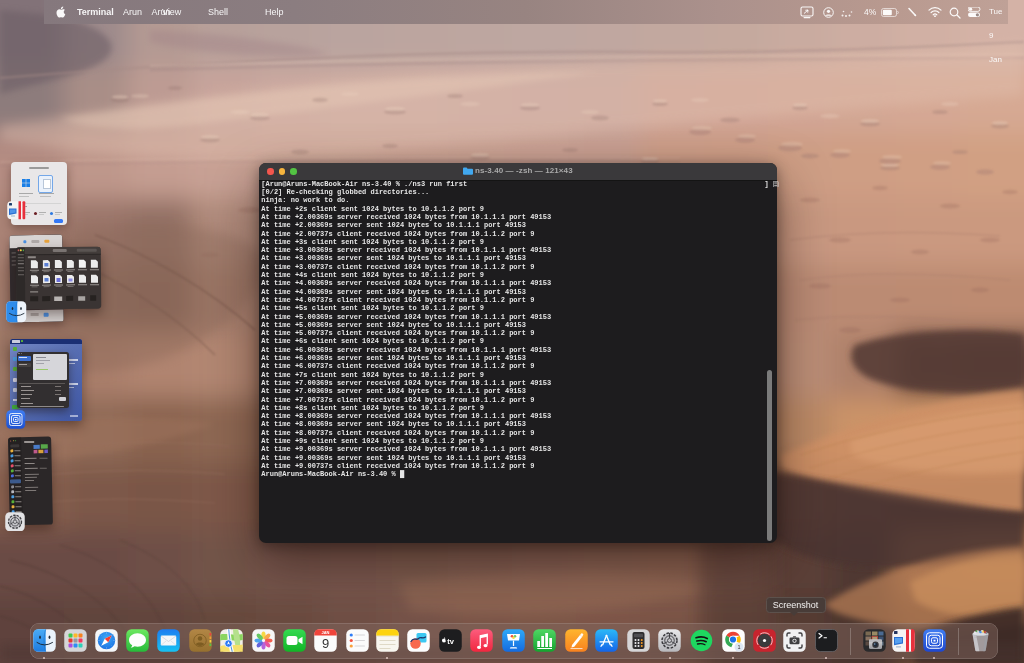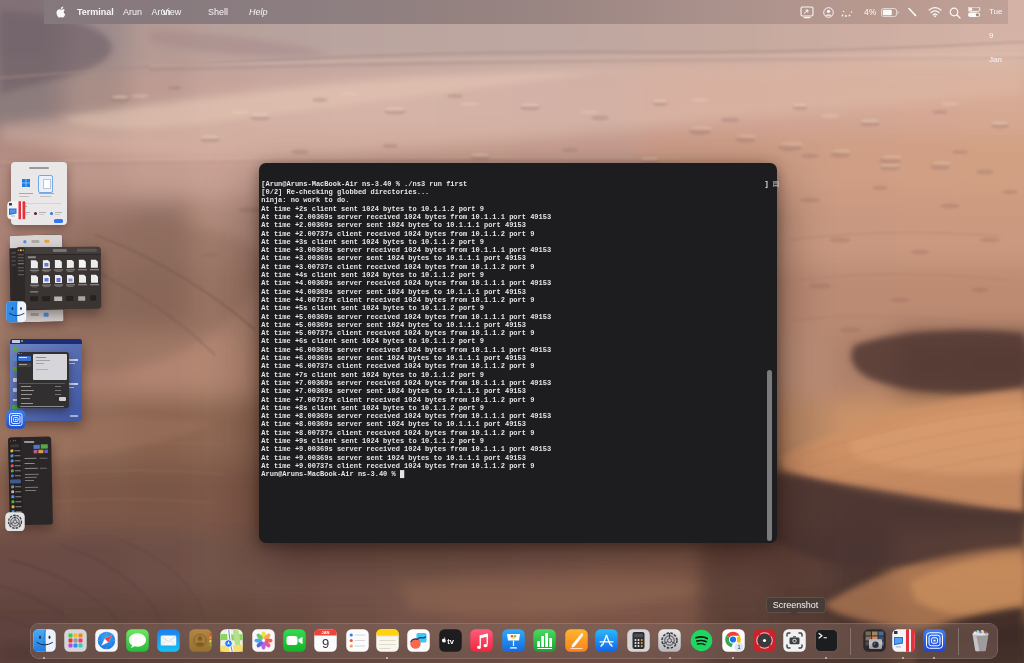--- a/index.html
+++ b/index.html
@@ -358,21 +358,21 @@
   <div class="abs" id="menubar" style="top:0;left:0;width:964px;height:24px;background:linear-gradient(90deg,#85787d 0%,#8b7d80 26%,#988481 50%,#ab918c 70%,#b8998f 87%,#bfa197 100%);margin-left:44px;">
     <svg class="abs" style="left:11px;top:6px" width="12" height="13" viewBox="0 0 24 26">
       <path fill="rgba(255,255,255,0.95)" d="M16.6,6.6c-1.8,0-3.2,1-4.1,1-0.9,0-2.2-1-3.7-1-2.9,0-5.8,2.4-5.8,7 0,4.6 3.4,9.6 5.4,9.6 1.2,0 1.9-0.8 3.6-0.8 1.7,0 2.1,0.8 3.5,0.8 2.1,0 5-4.6 5-7.1-2.2-1-3-2.6-3-4.3 0-1.9 1.1-3.2 2.2-3.9-1-1.3-2.4-1.3-3.1-1.3z"></path>
       <path fill="rgba(255,255,255,0.95)" d="M15.3,4.6c0.8-1 1.4-2.4 1.2-3.8-1.2,0.1-2.7,0.9-3.5,1.9-0.7,0.9-1.4,2.3-1.2,3.7 1.4,0.1 2.7-0.8 3.5-1.8z"></path>
     </svg>
     <span class="mi" style="left:33px;font-weight:bold;">Terminal</span>
     <span class="mi" style="left:79px;">Arun</span>
     <span class="mi" style="left:107.5px;">Arun</span>
     <span class="mi" style="left:118px;">View</span>
     <span class="mi" style="left:164px;">Shell</span>
-    <span class="mi" style="left:205px;font-style:italic;">Help</span>
+    <span class="mi" style="left:221px;">Help</span>
         <svg class="abs" style="left:756px;top:5.5px" width="14" height="13" viewBox="0 0 14 13">
       <rect x="1" y="1" width="12" height="9" rx="1.5" fill="none" stroke="rgba(255,255,255,0.92)" stroke-width="1.1"></rect>
       <path d="M4,7.5 L8,4 M8,4 l-2.6,0.3 M8,4 l-0.3,2.6" stroke="rgba(255,255,255,0.92)" stroke-width="1" fill="none"></path>
       <rect x="3.5" y="11" width="7" height="1.2" rx="0.6" fill="rgba(255,255,255,0.92)"></rect>
     </svg>
     <svg class="abs" style="left:779px;top:7px" width="11" height="11" viewBox="0 0 11 11">
       <circle cx="5.5" cy="5.5" r="4.8" fill="none" stroke="rgba(255,255,255,0.92)" stroke-width="1"></circle>
       <circle cx="5.5" cy="4.3" r="1.6" fill="rgba(255,255,255,0.92)"></circle>
       <path d="M2.3,8.8 C2.8,6.9 8.2,6.9 8.7,8.8" fill="rgba(255,255,255,0.92)"></path>
     </svg>
@@ -687,20 +687,29 @@
       <rect x="0.5" y="0.5" width="39" height="38" rx="9" fill="#e3e3e5"></rect>
       <circle cx="20" cy="19.5" r="14" fill="#c8c8cc"></circle>
       <circle cx="20" cy="19.5" r="13" fill="none" stroke="#3e3e42" stroke-width="2.6" stroke-dasharray="4.5 2.5"></circle>
       <circle cx="20" cy="19.5" r="8.5" fill="none" stroke="#3e3e42" stroke-width="1.6"></circle>
       <circle cx="20" cy="19.5" r="3.5" fill="none" stroke="#3e3e42" stroke-width="1.4"></circle>
       <path d="M20,6.5 V16 M8,26 L16,21 M32,26 L24,21" stroke="#3e3e42" stroke-width="1.6"></path>
     </svg>
   </div>
 
   <div class="abs" id="term" style="left:259px;top:162.5px;width:517.5px;height:380px;border-radius:7px;background:#1d1c1e;box-shadow:0 20px 50px rgba(40,20,15,0.55),0 3px 14px rgba(0,0,0,0.4);overflow:hidden;">
+    <div class="abs" style="left:0;top:0;width:517.5px;height:17.5px;background:#3a393b;border-bottom:1px solid #141414;">
+      <span class="abs" style="left:8px;top:5.5px;width:6.5px;height:6.5px;border-radius:50%;background:#f2564d;"></span>
+      <span class="abs" style="left:19.5px;top:5.5px;width:6.5px;height:6.5px;border-radius:50%;background:#f6b53e;"></span>
+      <span class="abs" style="left:31px;top:5.5px;width:6.5px;height:6.5px;border-radius:50%;background:#53c343;"></span>
+      <svg class="abs" style="left:204px;top:4px" width="10" height="8" viewBox="0 0 10 8">
+          <path d="M0,1.5 q0,-1 1,-1 h2.6 l1,1.2 h4.4 q1,0 1,1 v4 q0,1 -1,1 h-8 q-1,0 -1,-1 Z" fill="#41a8ef"></path>
+        </svg>
+      <span class="abs" style="left:216px;top:3px;font-size:8px;font-weight:bold;color:#a9a9a9;letter-spacing:0.1px;">ns-3.40 — -zsh — 121×43</span>
+    </div>
     <pre style="position:absolute;left:2.3px;top:17.3px;margin:0;font-family:'Liberation Mono',monospace;font-size:7px;line-height:8.3px;font-weight:bold;color:#e6e6e6;">[Arun@Aruns-MacBook-Air ns-3.40 % ./ns3 run first
 [0/2] Re-checking globbed directories...
 ninja: no work to do.
 At time +2s client sent 1024 bytes to 10.1.1.2 port 9
 At time +2.00369s server received 1024 bytes from 10.1.1.1 port 49153
 At time +2.00369s server sent 1024 bytes to 10.1.1.1 port 49153
 At time +2.00737s client received 1024 bytes from 10.1.1.2 port 9
 At time +3s client sent 1024 bytes to 10.1.1.2 port 9
 At time +3.00369s server received 1024 bytes from 10.1.1.1 port 49153
 At time +3.00369s server sent 1024 bytes to 10.1.1.1 port 49153

